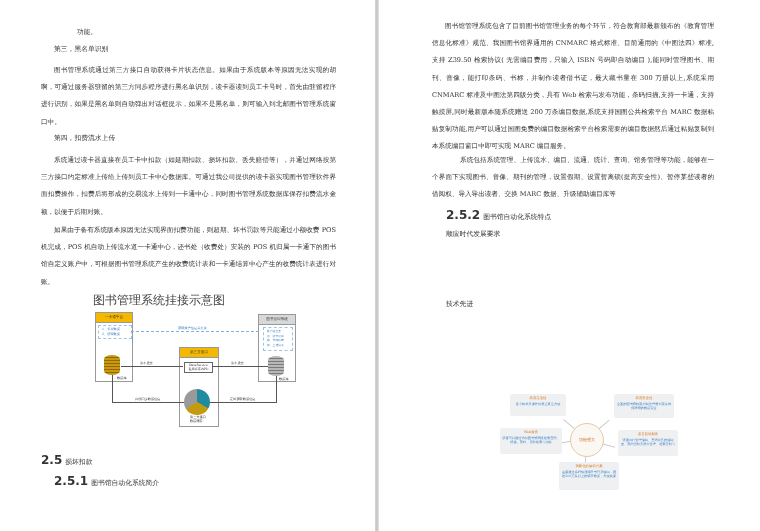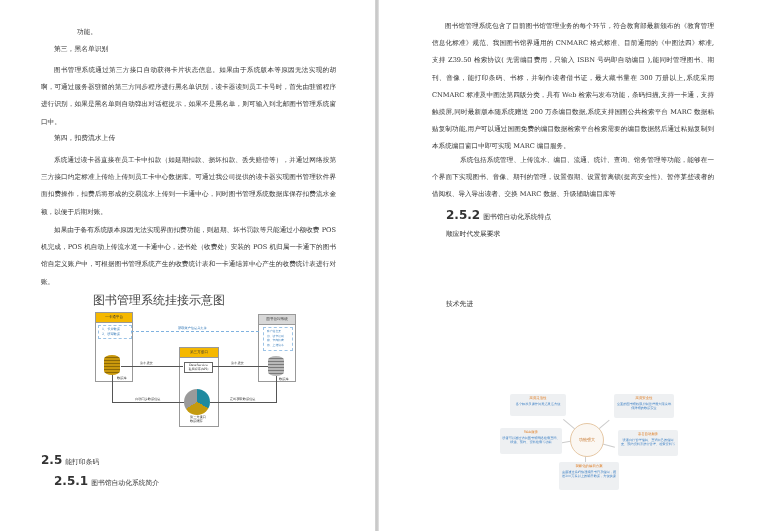--- a/index.html
+++ b/index.html
@@ -93,21 +93,21 @@
     <div class="line" style="left:17px;top:70px;width:1px;height:27px;"></div>
     <div class="line" style="left:17px;top:97px;width:72px;height:1px;"></div>
     <div class="lbl" style="left:40px;top:92px;">自动同步数据信息</div>
 
     <div class="line" style="left:181px;top:71px;width:1px;height:26px;"></div>
     <div class="line" style="left:115px;top:97px;width:67px;height:1px;"></div>
     <div class="lbl" style="left:135px;top:92px;">定时获取数据信息</div>
   </div>
 
   <div class="h" style="left:41px;top:453px;">
-    <b>2.5</b><span>能打印条码</span>
+    <b>2.5</b><span>损坏扣款</span>
   </div>
   <div class="h" style="left:54px;top:474px;">
     <b>2.5.1</b><span>图书馆自动化系统简介</span>
   </div>
 </div>
 
 <div class="divider"></div>
 
 <div class="page page-right">
   <p class="p" style="left:53px;top:18px;width:282px;text-indent:13px;">图书馆管理系统包含了目前图书馆管理业务的每个环节，符合教育部最新颁布的《教育管理信息化标准》规范、我国图书馆界通用的 CNMARC 格式标准、目前通用的《中图法四》标准,支持 Z39.50 检索协议( 无需编目费用，只输入 ISBN 号码即自动编目 ),能同时管理图书、期刊、音像，能打印条码、书标，并制作读者借书证，最大藏书量在 300 万册以上,系统采用 CNMARC 标准及中图法第四版分类，具有 Web 检索与发布功能，条码扫描,支持一卡通，支持触摸屏,同时最新版本随系统赠送 200 万条编目数据,系统支持国图公共检索平台 MARC 数据粘贴复制功能,用户可以通过国图免费的编目数据检索平台检索需要的编目数据然后通过粘贴复制到本系统编目窗口中即可实现 MARC 编目服务。</p>

